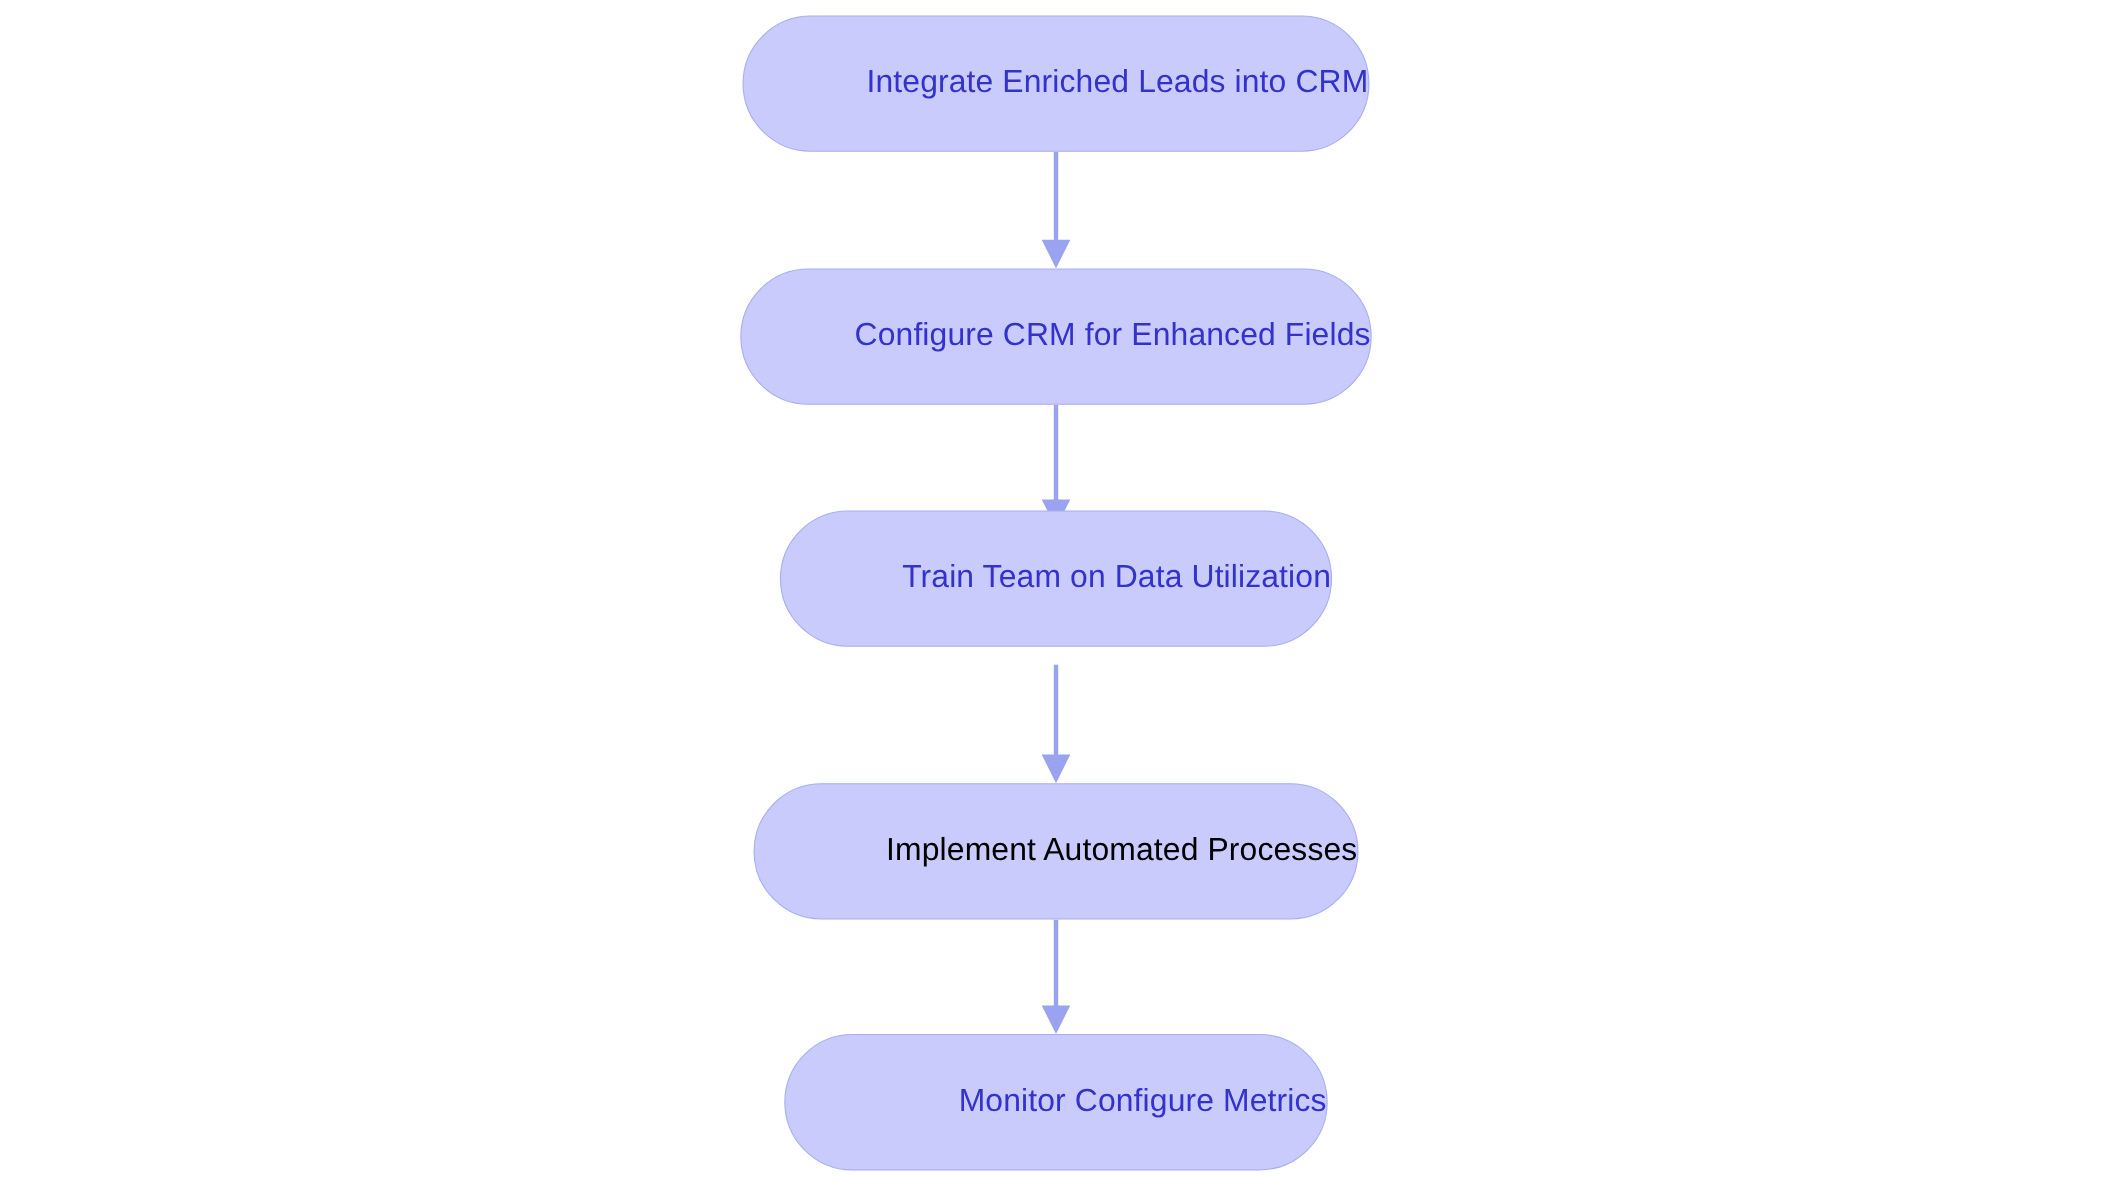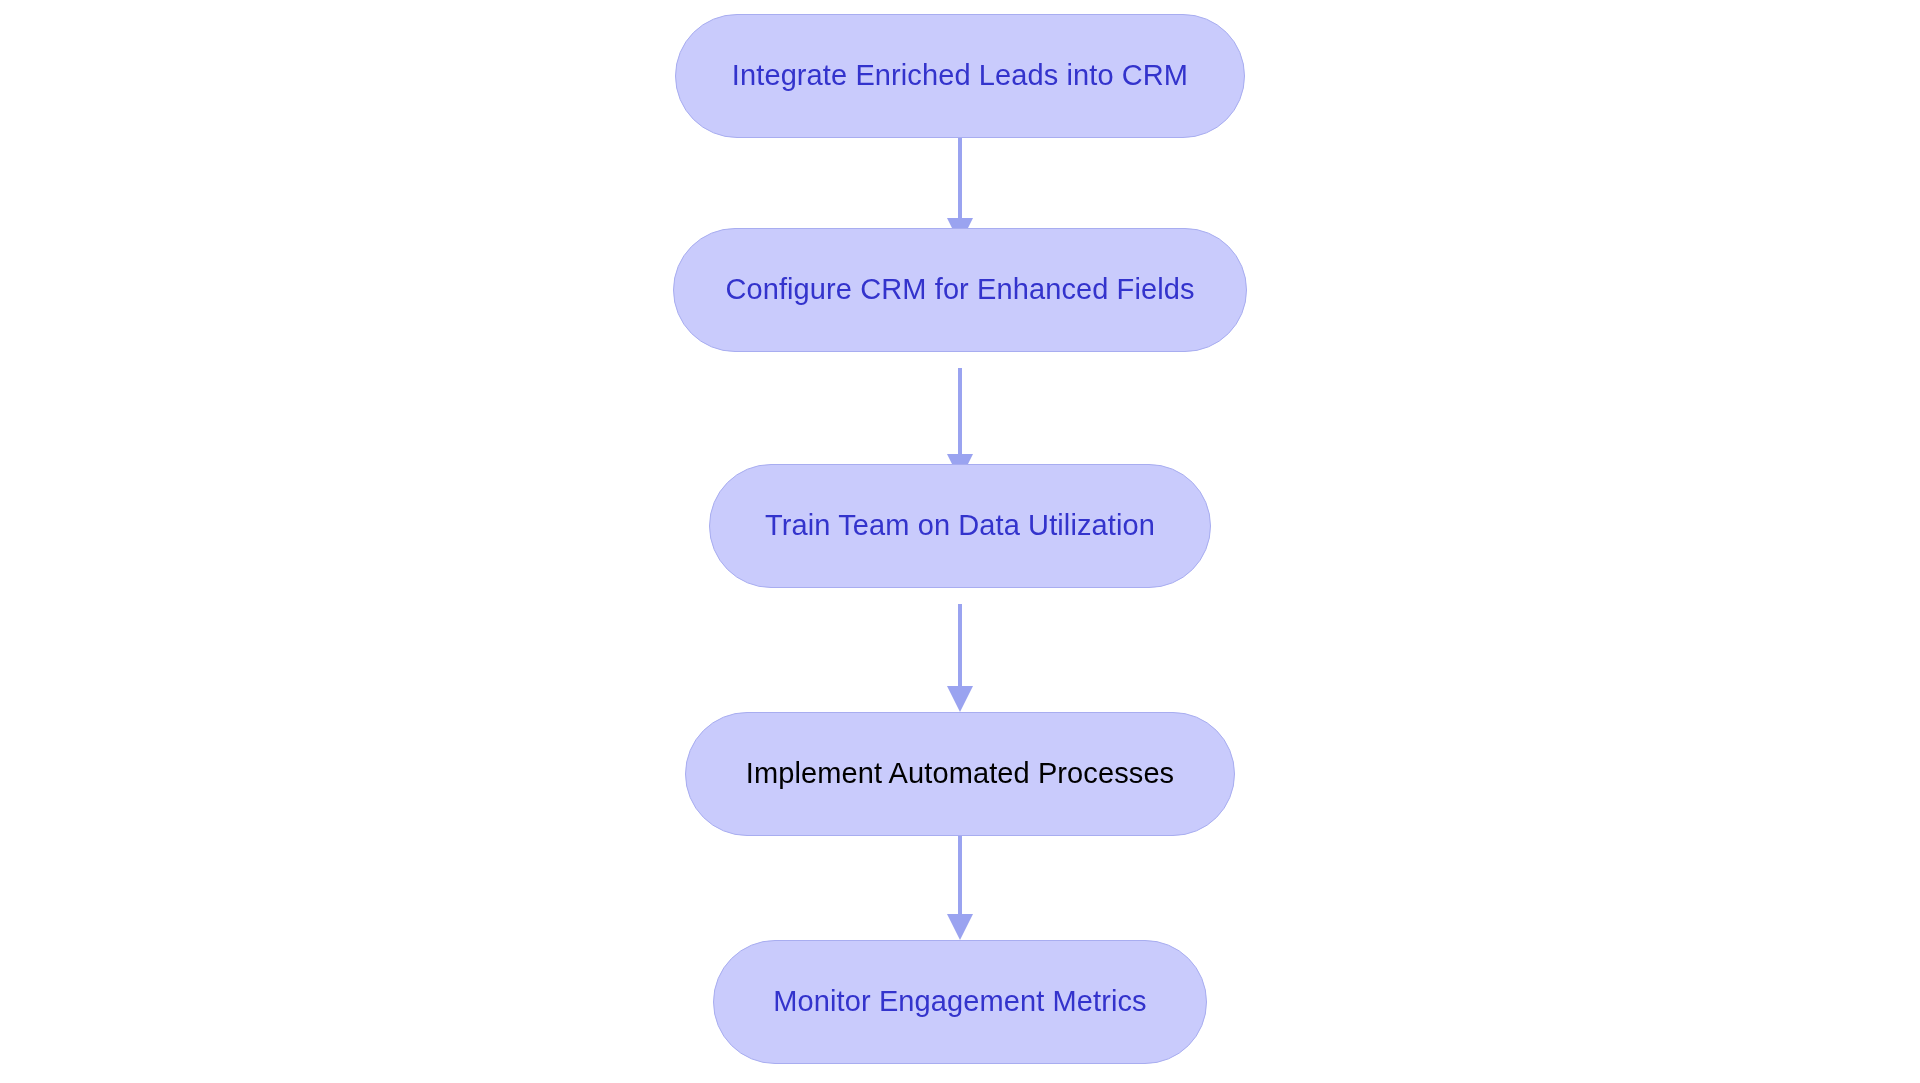--- a/index.html
+++ b/index.html
@@ -20,21 +20,21 @@
     width: 1920px;
     height: 1083px;
     background: #ffffff;
   }
 
   .flow-node {
     position: absolute;
     box-sizing: border-box;
     display: flex;
     align-items: center;
-    justify-content: center;
+    justify-content: flex-end;
     background: #c9cbfc;
     border: 1.6px solid #a8adf0;
     border-radius: 999px;
     z-index: 2;
   }
 
   .flow-node-label {
     color: #3333cc;
     font-size: 29px;
     font-weight: 400;
@@ -72,26 +72,26 @@
       <div class="flow-edge" style="left: 945px; top: 836px; width: 30px; height: 104px;"><svg width="30" height="104" viewBox="0 0 30 104">
           <rect x="13" y="0" width="4" height="80" fill="#9aa3f0"></rect>
           <polygon points="2,78 28,78 15,104" fill="#9aa3f0"></polygon>
         </svg></div>
     </div>
 
   <div id="nodes-layer">
       <div class="flow-node" style="left: 675px; top: 14px; width: 570px; height: 124px; background: rgb(201, 203, 252); border-color: rgb(168, 173, 240);">
         <span class="flow-node-label" style="color: rgb(51, 51, 204);">Integrate Enriched Leads into CRM</span>
       </div>
-      <div class="flow-node" style="left: 673px; top: 228px; width: 574px; height: 124px; background: rgb(201, 203, 252); border-color: rgb(168, 173, 240);">
+      <div class="flow-node" style="left: 673px; top: 244px; width: 574px; height: 124px; background: rgb(201, 203, 252); border-color: rgb(168, 173, 240);">
         <span class="flow-node-label" style="color: rgb(51, 51, 204);">Configure CRM for Enhanced Fields</span>
       </div>
       <div class="flow-node" style="left: 709px; top: 464px; width: 502px; height: 124px; background: rgb(201, 203, 252); border-color: rgb(168, 173, 240);">
         <span class="flow-node-label" style="color: rgb(51, 51, 204);">Train Team on Data Utilization</span>
       </div>
       <div class="flow-node" style="left: 685px; top: 712px; width: 550px; height: 124px; background: rgb(201, 203, 252); border-color: rgb(168, 173, 240);">
         <span class="flow-node-label" style="color: #000000;">Implement Automated Processes</span>
       </div>
       <div class="flow-node" style="left: 713px; top: 940px; width: 494px; height: 124px; background: rgb(201, 203, 252); border-color: rgb(168, 173, 240);">
-        <span class="flow-node-label" style="color: rgb(51, 51, 204);">Monitor Engagement Metrics</span>
+        <span class="flow-node-label" style="color: rgb(51, 51, 204);">Monitor Configure Metrics</span>
       </div>
     </div>
 </div>
 
 </body></html>

